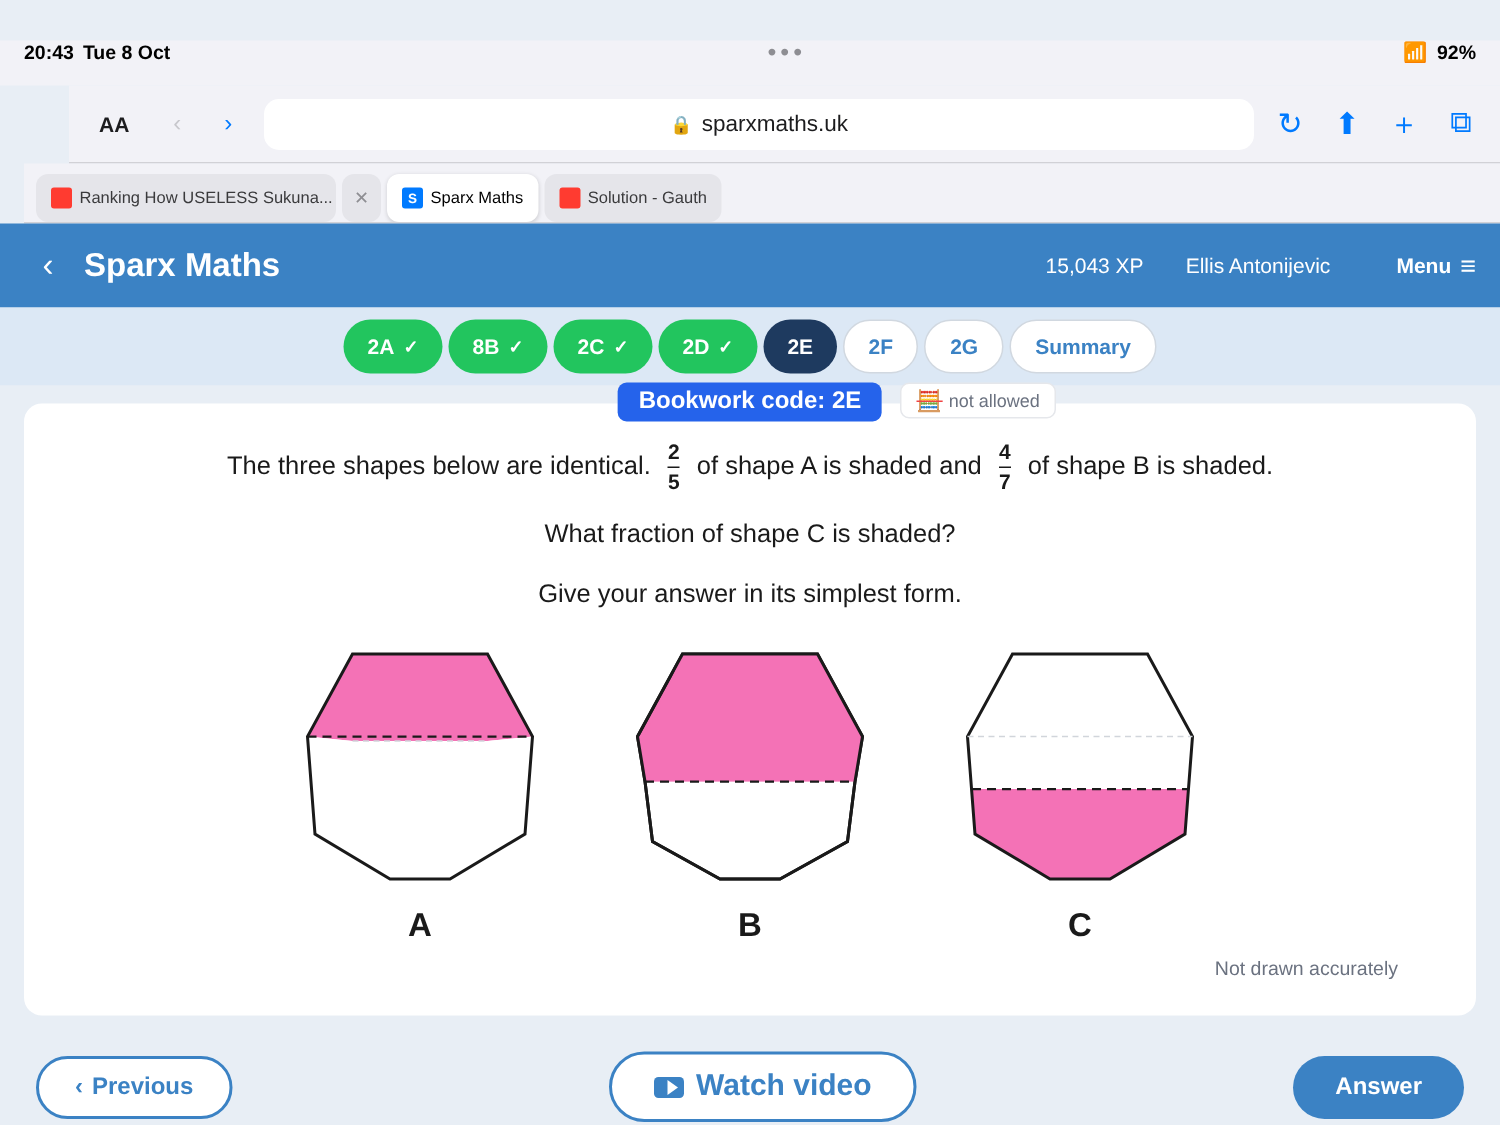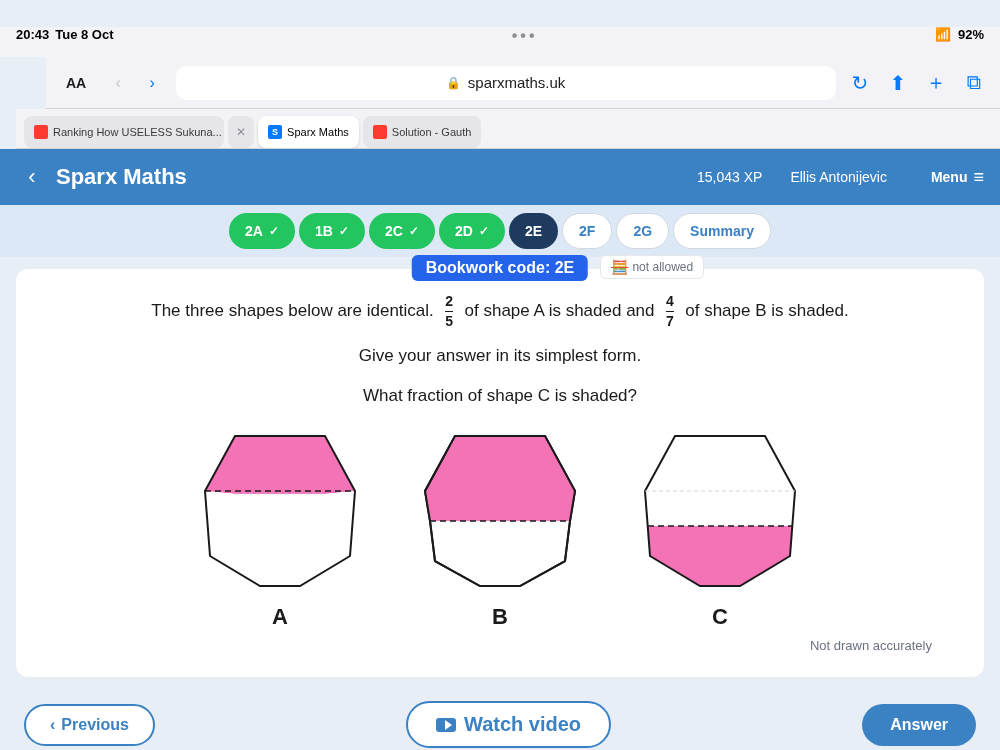--- a/index.html
+++ b/index.html
@@ -367,21 +367,21 @@
     </button>
   </div>
 </div>
 
 <div class="tab-nav">
   <button class="topic-tab completed">
     <span>2A</span>
     <span class="check-mark">✓</span>
   </button>
   <button class="topic-tab completed">
-    <span>1B</span>
+    <span>8B</span>
     <span class="check-mark">✓</span>
   </button>
   <button class="topic-tab completed">
     <span>2C</span>
     <span class="check-mark">✓</span>
   </button>
   <button class="topic-tab completed">
     <span>2D</span>
     <span class="check-mark">✓</span>
   </button>
@@ -419,22 +419,22 @@
         <span class="fraction-den">5</span>
       </span>
       <span>&nbsp;of shape A is shaded and&nbsp;</span>
       <span class="fraction">
         <span class="fraction-num">4</span>
         <span class="fraction-line"></span>
         <span class="fraction-den">7</span>
       </span>
       <span>&nbsp;of shape B is shaded.</span>
     </p>
+    <p class="question-sub">What fraction of shape C is shaded?</p>
     <p class="question-sub">Give your answer in its simplest form.</p>
-    <p class="question-sub">What fraction of shape C is shaded?</p>
 
     <div class="shapes-container">
 
       <div class="shape-wrapper">
         <svg class="shape-svg" width="160" height="170" viewBox="0 0 160 170">
 
           <polygon points="35,10 125,10 155,65 125,68 35,68 5,65" fill="#f472b6" stroke="none"></polygon>
 
           <polygon points="5,65 35,68 125,68 155,65 150,130 100,160 60,160 10,130" fill="white" stroke="none"></polygon>
 

